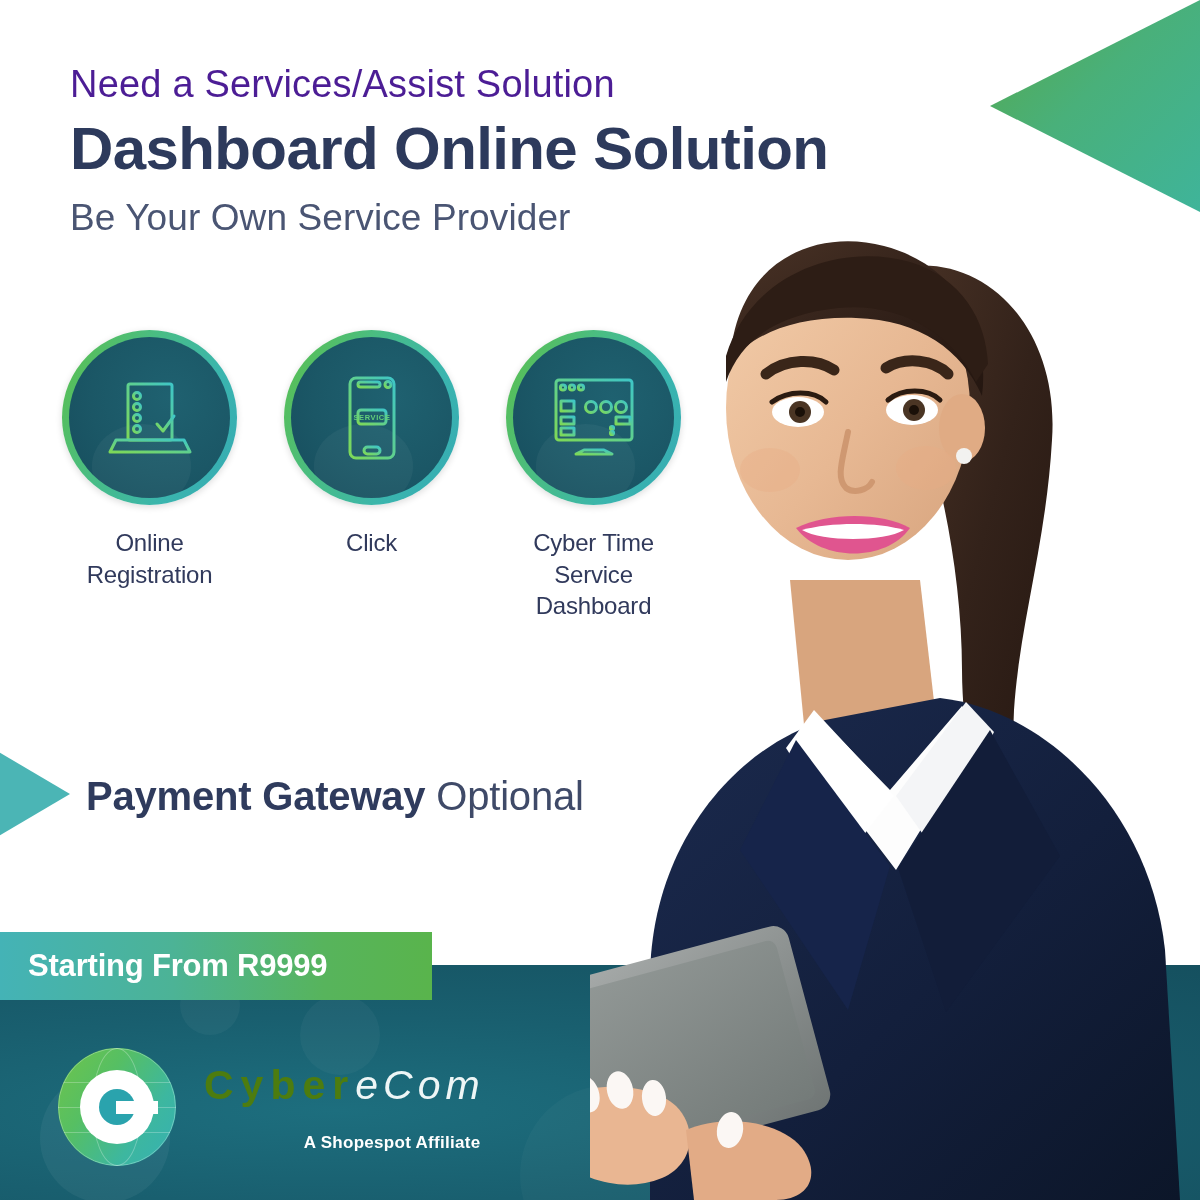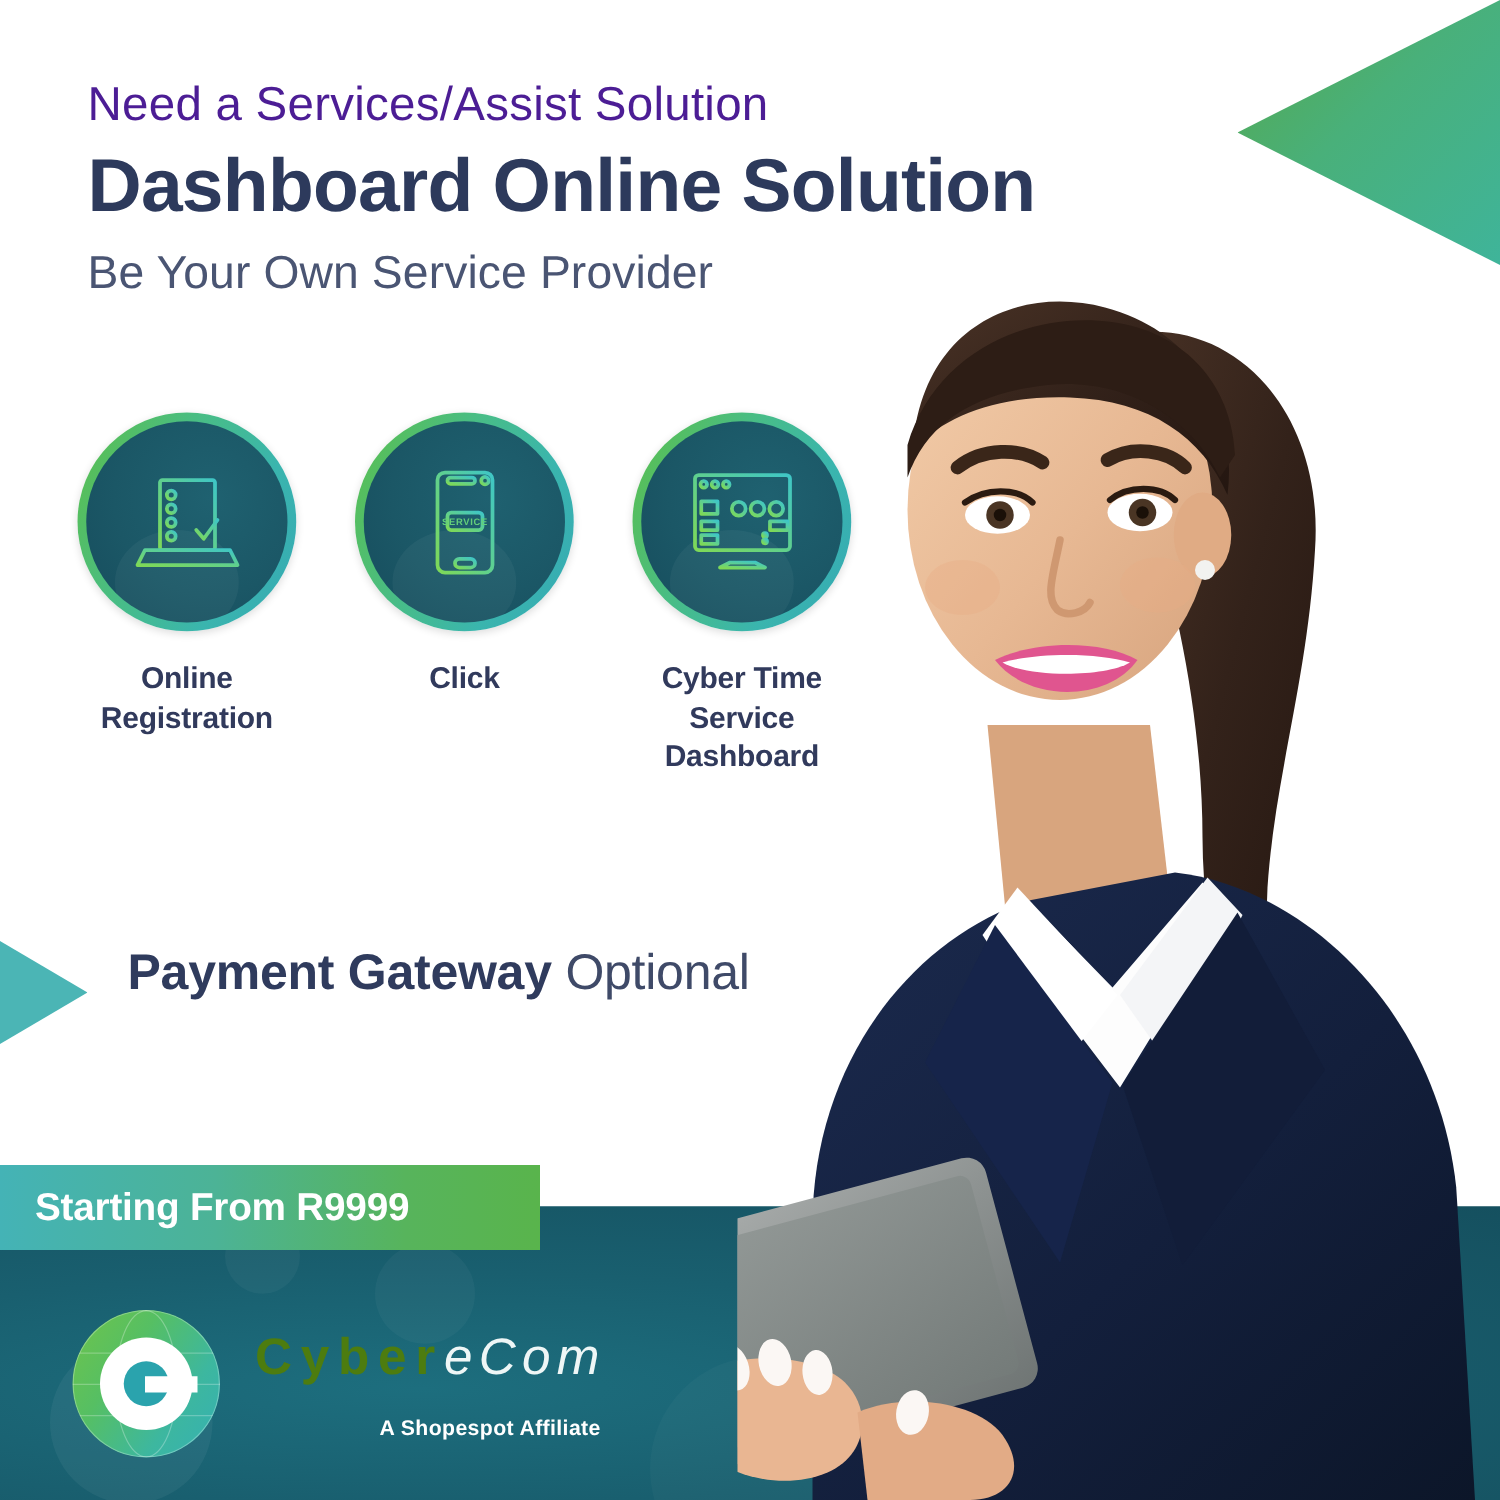--- a/index.html
+++ b/index.html
@@ -57,28 +57,28 @@
     width:161px; height:161px; border-radius:50%;
     background:radial-gradient(circle at 62% 38%, #1f6170 0%, #1b5766 55%, #164c5c 100%);
     display:flex; align-items:center; justify-content:center; position:relative; overflow:hidden;
   }
   .circle-inner::after{
     content:""; position:absolute; left:14%; top:54%; width:62%; height:52%;
     border-radius:50%; background:rgba(255,255,255,.045);
   }
   .circle-inner svg { position:relative; z-index:2; }
   .feat-label {
-    margin-top:22px; text-align:center; font-size:24px; font-weight:700;
+    margin-top:22px; text-align:center; font-size:24px; font-weight:400;
     color:#313a5c; line-height:1.32; letter-spacing:-.2px;
   }
 
   
   .payment-line {
-    position:absolute; left:86px; top:756px; z-index:6;
-    font-size:40px; color:#3a4563; letter-spacing:-.2px; white-space:nowrap;margin-left:16px;
+    position:absolute; left:86px; top:774px; z-index:6;
+    font-size:40px; color:#3a4563; letter-spacing:-.2px; white-space:nowrap;
   }
   .payment-line .bold { font-weight:700; color:#2f3b5d; }
   .payment-line .light { font-weight:400; color:#3f4a68; }
 
   
   .price-banner {
     position:absolute; left:0; top:932px; width:432px; height:68px; z-index:5;
     background:linear-gradient(90deg,#44b3b6 0%,#49b58f 48%,#56b council 70%,#52b44f 100%);
     background:linear-gradient(90deg,#44b3b6 0%,#4cb396 40%,#57b45c 75%,#59b44c 100%);
     display:flex; align-items:center;

